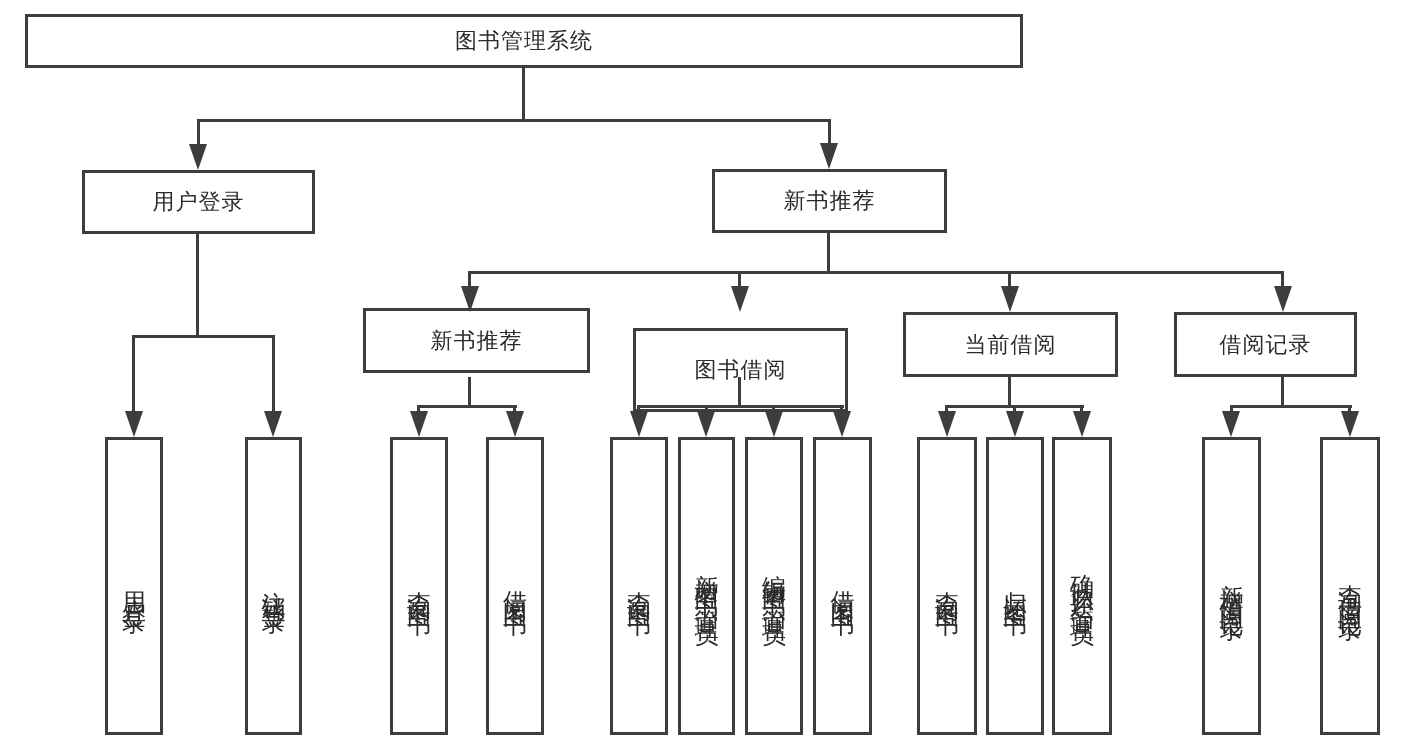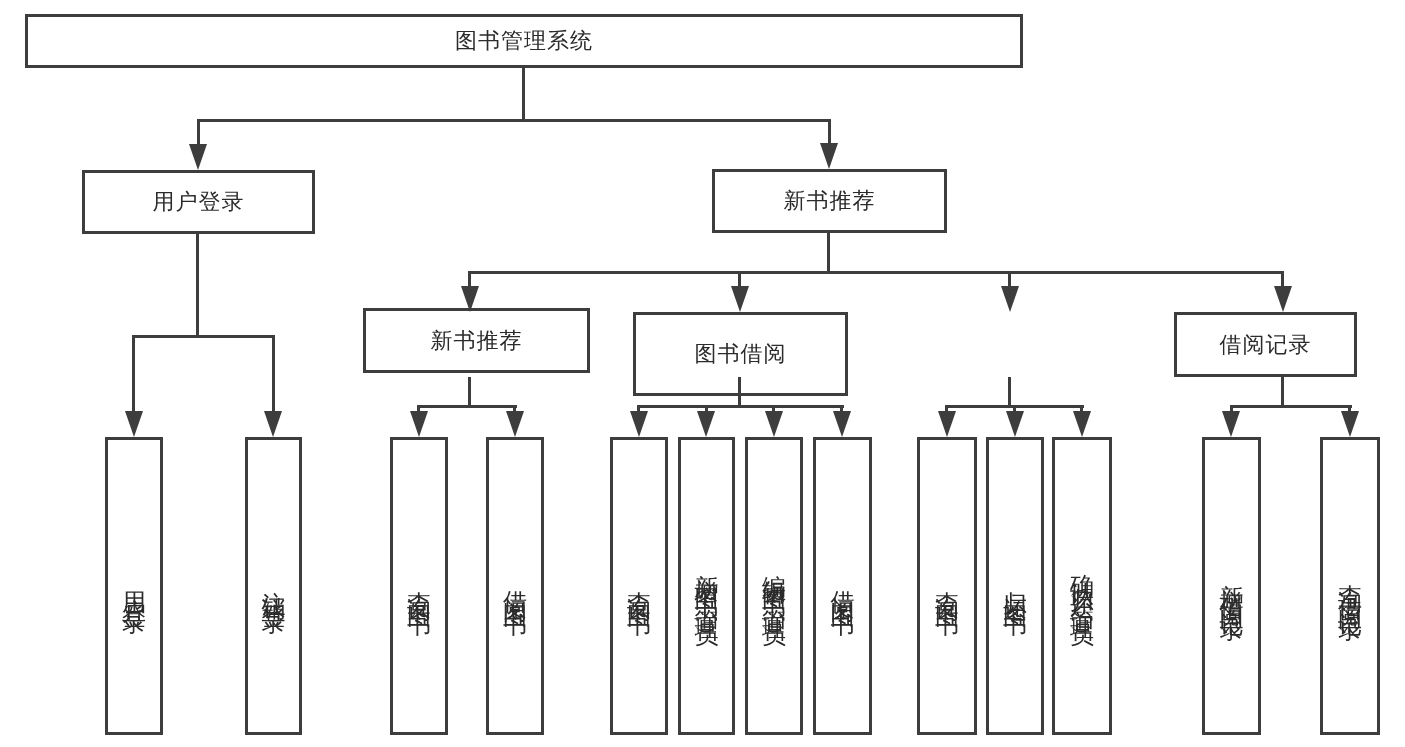--- a/index.html
+++ b/index.html
@@ -67,22 +67,23 @@
 <div class="stage">
 
   <div class="node" style="left:25px;top:14px;width:998px;height:54px">图书管理系统</div>
 
   <div class="node" style="left:82px;top:170px;width:233px;height:64px">用户登录</div>
 
   <div class="node" style="left:712px;top:169px;width:235px;height:64px">新书推荐</div>
 
   <div class="node" style="left:363px;top:308px;width:227px;height:65px">新书推荐</div>
 
-  <div class="node" style="left:633px;top:312px;width:215px;height:84px">图书借阅</div>
+  <div class="node" style="left:633px;top:328px;width:215px;height:84px">图书借阅</div>
 
+  <div class="node" style="left:903px;top:312px;width:215px;height:65px">当前借阅</div>
 
   <div class="node" style="left:1174px;top:312px;width:183px;height:65px">借阅记录</div>
 
   <div class="leaf" style="left:105px;top:437px;width:58px;height:298px">
     <span>用户登录</span>
     </div>
 
   <div class="leaf" style="left:245px;top:437px;width:57px;height:298px">
     <span>注销登录</span>
     </div>

